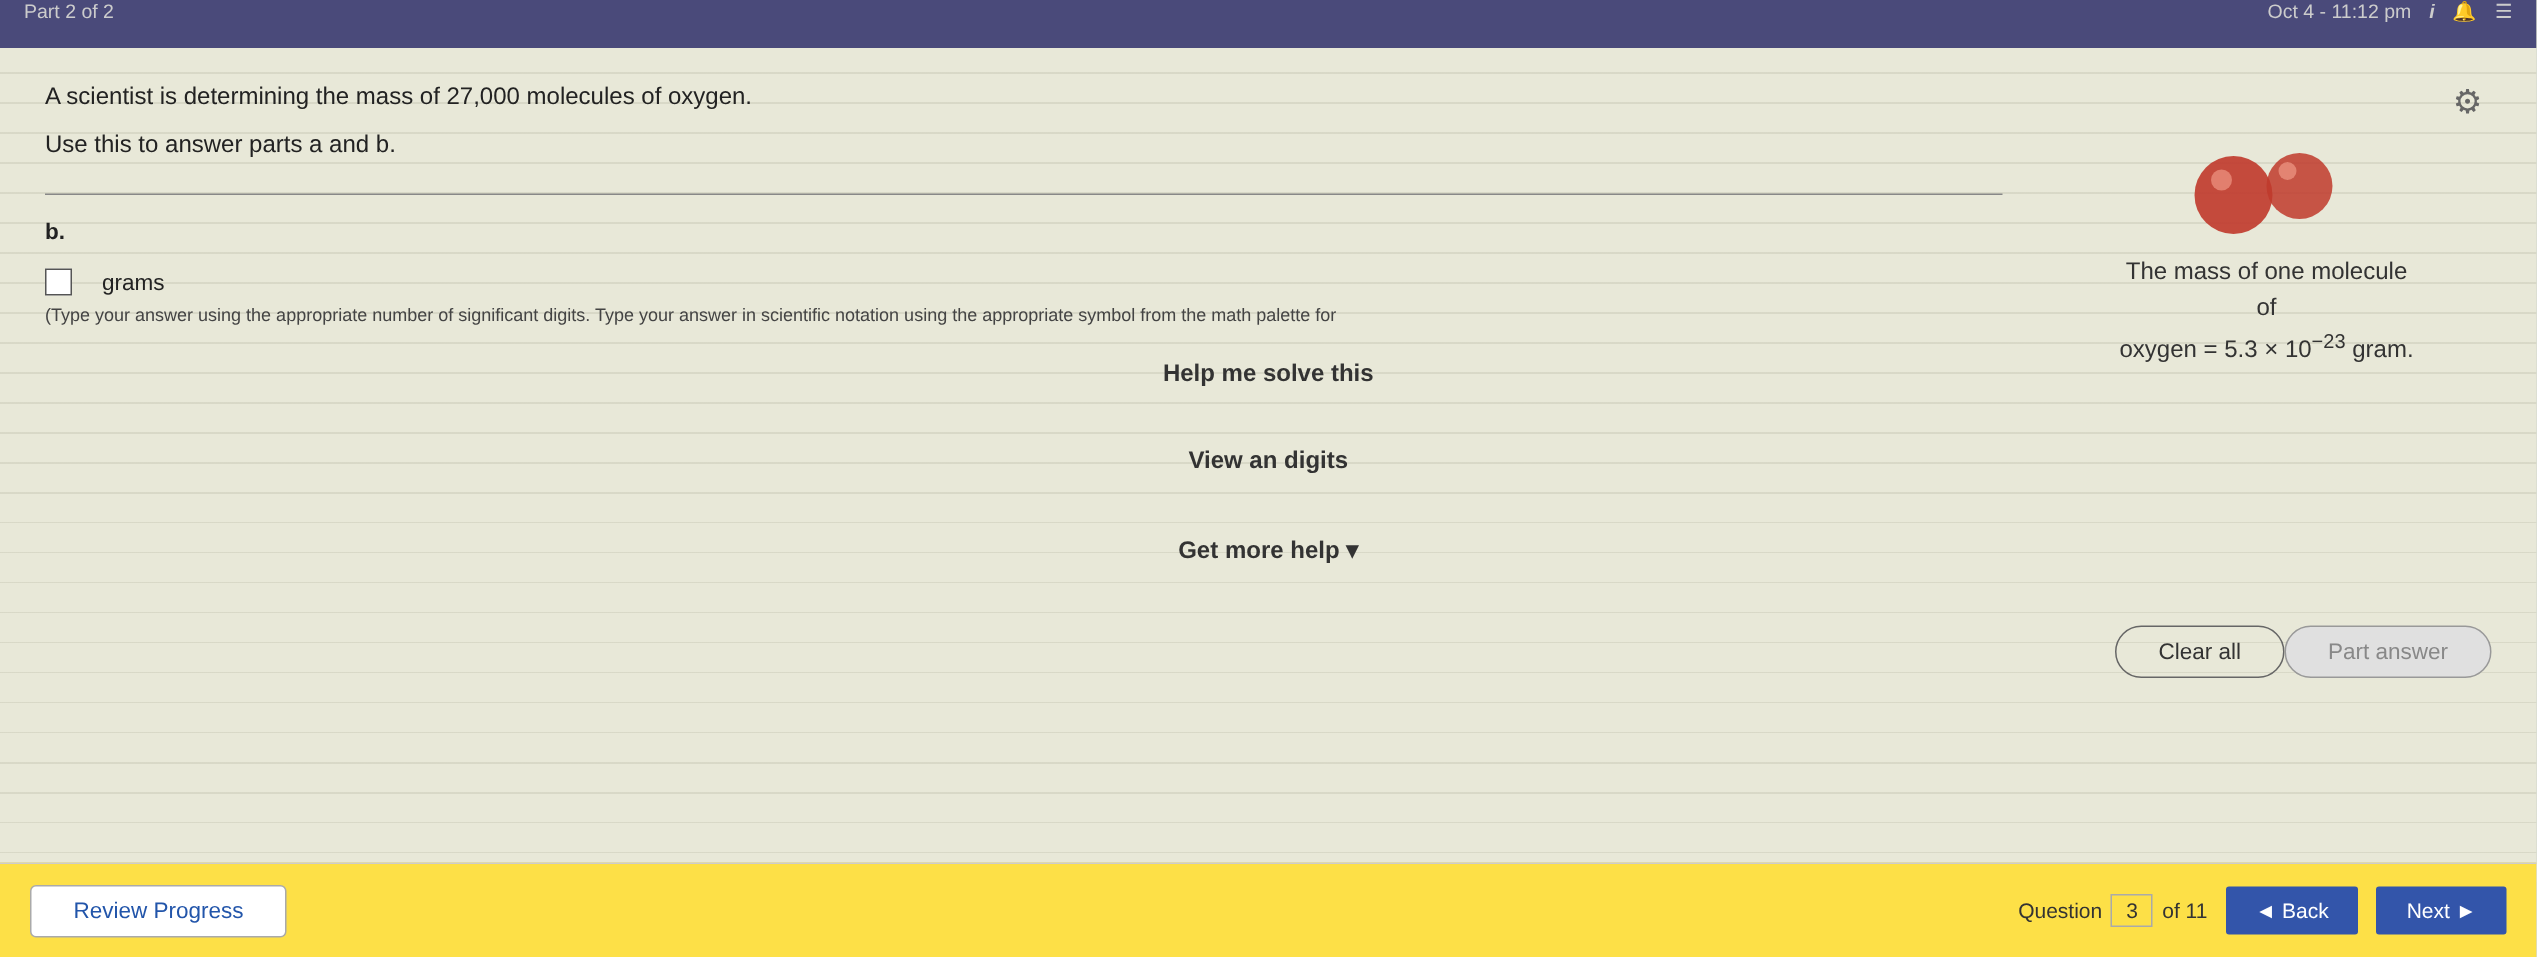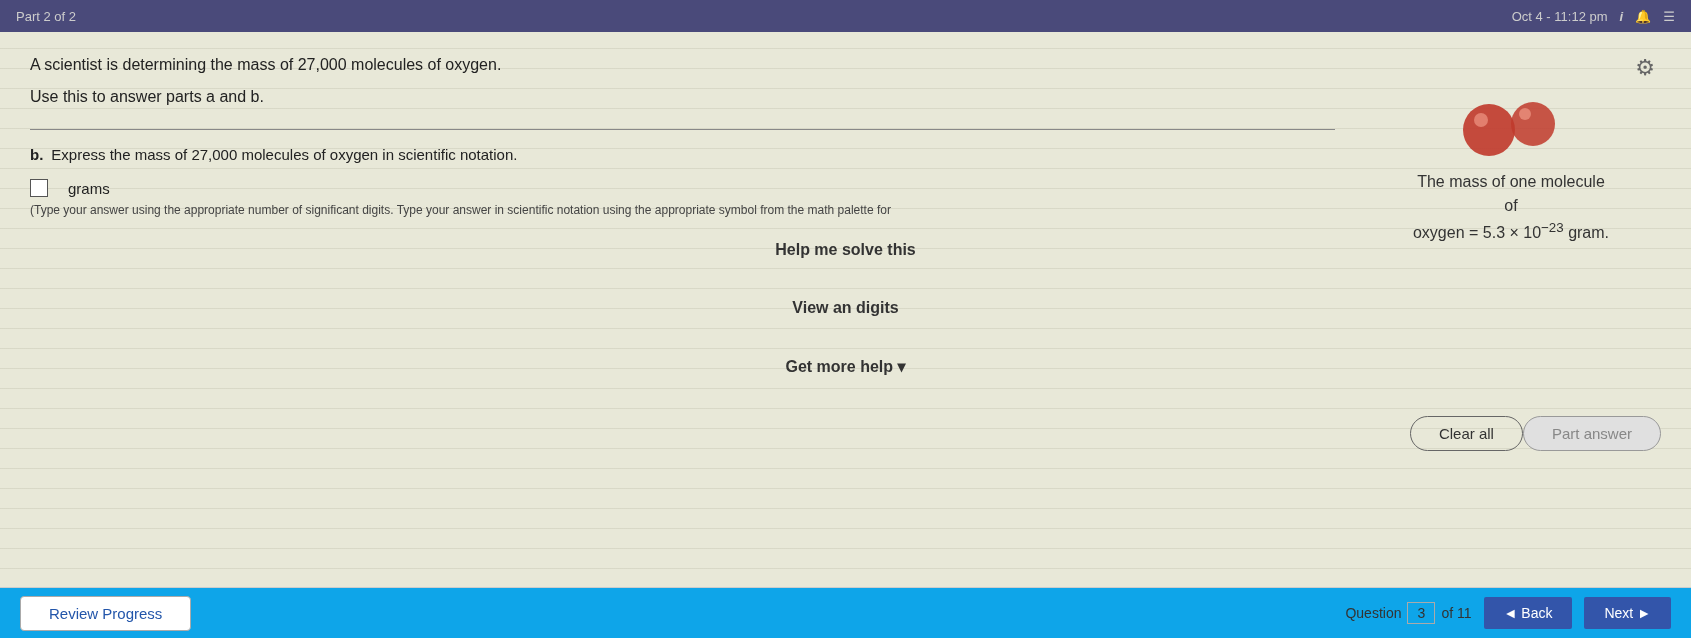--- a/index.html
+++ b/index.html
@@ -9,21 +9,21 @@
       width: 1691px;
       height: 638px;
       overflow: hidden;
       position: relative;
     }
 
     .top-bar {
       background: #4a4a7a;
       height: 32px;
       display: flex;
-      align-items: center;
+      align-items: flex-start;
       justify-content: space-between;
       padding: 0 16px;
     }
 
     .top-bar-left {
       color: #ccc;
       font-size: 13px;
     }
 
     .top-bar-right {
@@ -172,22 +172,22 @@
     .action-buttons {
       display: flex;
       margin-left: auto;
     }
 
     .bottom-bar {
       position: absolute;
       bottom: 0;
       left: 0;
       right: 0;
-      height: 51px;
-      background: #0ea5e9;
+      height: 63px;
+      background: #fde047;
       border-top: 1px solid #ccc;
       display: flex;
       align-items: center;
       justify-content: space-between;
       padding: 0 20px;
     }
 
     .review-progress-btn {
       background: white;
       border: 1.5px solid #aaa;
@@ -280,21 +280,20 @@
     <div style="font-size:16px; color:#333; text-align:center; max-width:200px; line-height:1.5;">
       <span>The mass of one molecule of</span><br>
       <span>oxygen = 5.3 × 10<sup>−23</sup> gram.</span>
     </div>
   </div>
 
   <hr class="divider-line">
 
   <div style="display:flex; align-items:flex-start; gap:8px; margin-bottom:8px;">
     <span class="part-b-label">b.</span>
-    <span class="part-b-label" style="font-weight:normal;">Express the mass of 27,000 molecules of oxygen in scientific notation.</span>
   </div>
 
   <div class="answer-row">
     <div class="answer-checkbox"></div>
     <span class="grams-label">grams</span>
   </div>
 
   <p class="instruction-text">(Type your answer using the appropriate number of significant digits. Type your answer in scientific notation using the appropriate symbol from the math palette for</p>
 
   <div class="action-row">

